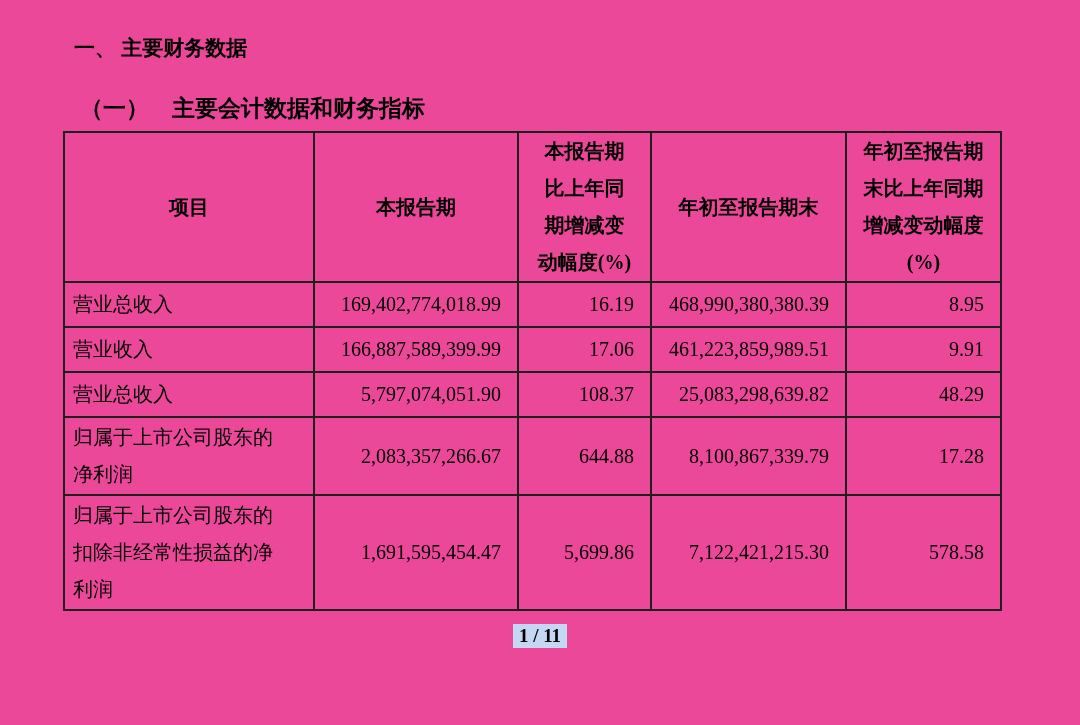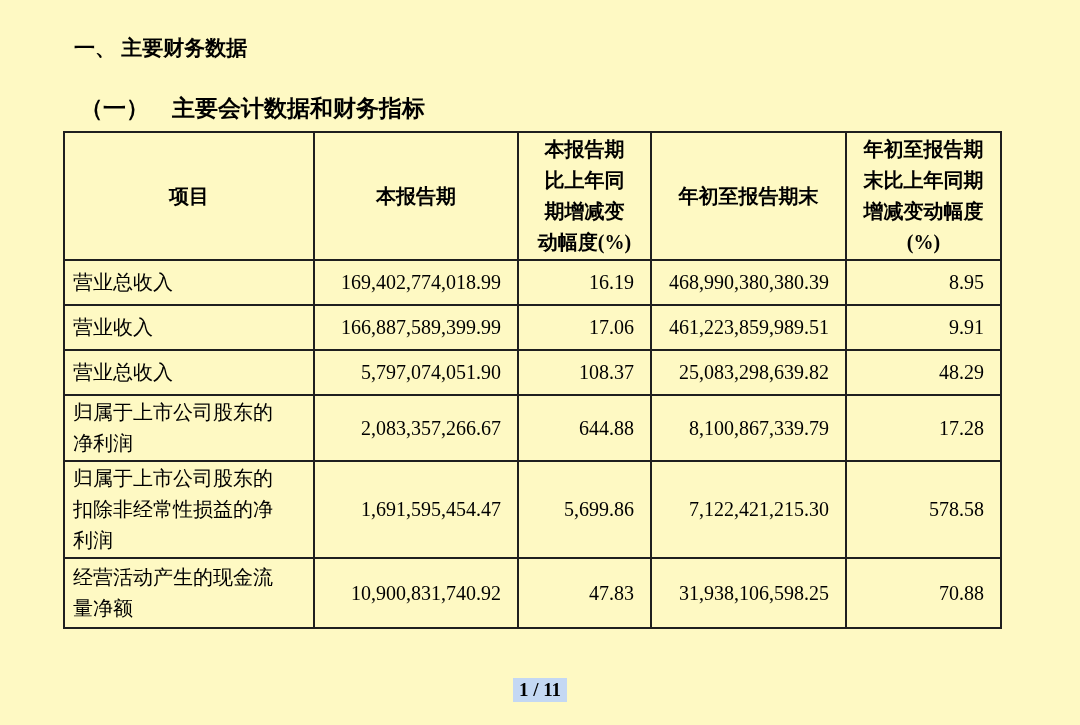--- a/index.html
+++ b/index.html
@@ -5,21 +5,21 @@
   html, body { margin: 0; padding: 0; }
   body {
     background: #ffffff;
     font-family: "Liberation Serif", "DejaVu Serif", serif;
     color: #000;
   }
   .page {
     position: relative;
     width: 1080px;
     height: 725px;
-    background: #fef9c3;
+    background: #ec4899;
     overflow: hidden;
   }
   .section-title {
     margin: 34px 0 0 74px;
     font-size: 21px;
     font-weight: bold;
     white-space: pre;
   }
   .subsection-title {
     margin: 31px 0 0 80px;
@@ -37,21 +37,21 @@
   table.fin-table {
     margin: 7px 0 0 63px;
     width: 937px;
     border-collapse: collapse;
     table-layout: fixed;
     font-size: 20px;
   }
   table.fin-table th, table.fin-table td {
     border: 2px solid #1f1f1f;
     vertical-align: middle;
-    line-height: 31px;
+    line-height: 37px;
   }
   table.fin-table th {
     font-weight: bold;
     text-align: center;
     white-space: pre-line;
     padding: 0 2px;
   }
   tr.header-row { height: 128px; }
   td.item-cell {
     text-align: left;
@@ -72,21 +72,20 @@
     width: 1080px;
     margin-top: 13px;
     text-align: center;
   }
   .pager {
     display: inline-block;
     background: #c4d8f3;
     font-size: 19px;
     font-weight: bold;
     padding: 1px 6px;
-    margin-top: 36px;
   }
 </style>
 </head>
 <body>
 
 <div class="page">
 
   <div class="section-title">一、 主要财务数据</div>
 
   <div class="subsection-title">（一）　主要会计数据和财务指标</div>
@@ -151,28 +150,20 @@
       <tr class="r-3line">
         <td class="item-cell">归属于上市公司股东的
 扣除非经常性损益的净
 利润</td>
         <td class="num-cell">1,691,595,454.47</td>
         <td class="num-cell">5,699.86</td>
         <td class="num-cell">7,122,421,215.30</td>
         <td class="num-cell">578.58</td>
       </tr>
 
-      <tr class="r-2line-b">
-        <td class="item-cell">经营活动产生的现金流
-量净额</td>
-        <td class="num-cell">10,900,831,740.92</td>
-        <td class="num-cell">47.83</td>
-        <td class="num-cell">31,938,106,598.25</td>
-        <td class="num-cell">70.88</td>
-      </tr>
 
     </tbody>
   </table>
 
   <div class="pager-line">
     <span class="pager">1 / 11</span>
   </div>
 
 </div>
 

